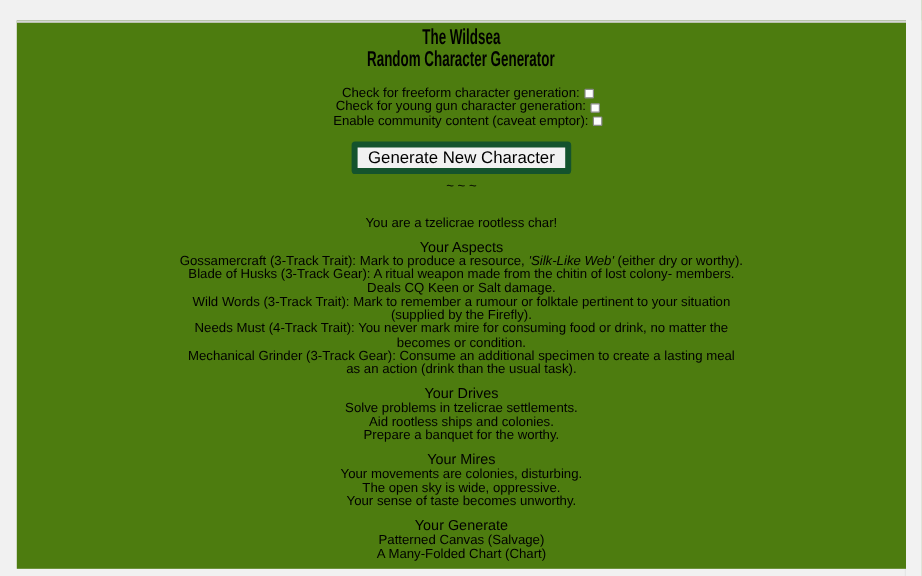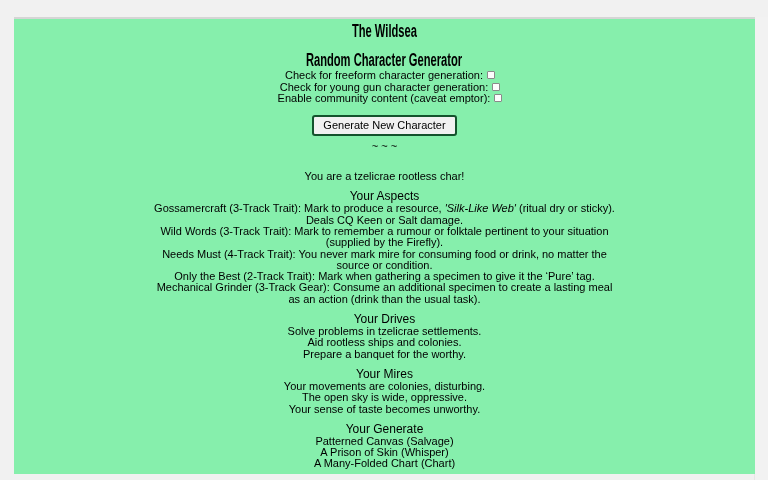--- a/index.html
+++ b/index.html
@@ -1,34 +1,34 @@
 <!DOCTYPE html>
 <html><head>
 <meta charset="utf-8">
 <style>
   html,body{margin:0;padding:0;width:768px;height:480px;overflow:hidden;
     background:#f1f1f1;font-family:"Liberation Sans",sans-serif;color:#000;}
   .frame{position:relative;width:768px;height:480px;}
   .scroll-track{position:absolute;top:17px;right:0;width:13px;bottom:0;
     background:#f2f2f2;border-left:1px solid #e6e6e6;}
   .page{position:absolute;left:14px;top:17px;width:741px;height:455px;
-    background:#86efac;border-top:2px solid #d5d5d5;overflow:hidden;
+    background:#4d7c0f;border-top:2px solid #d5d5d5;overflow:hidden;
     text-align:center;font-size:11px;line-height:11.3px;}
   h1,h2{font-size:18px;line-height:18px;font-weight:700;margin:0;}
   h1{margin-top:3px;}
-  h2{margin-top:11px;}
+  h2{}
   .condensed{display:inline-block;transform:scaleX(0.62);transform-origin:50% 50%;white-space:nowrap;}
-  .cb-list{margin-top:0;padding-left:11px;}
+  .cb-list{margin-top:15px;padding-left:11px;}
   .cb-row{display:block;line-height:11px;cursor:default;}
   .cb-label{vertical-align:middle;}
   input.cb{appearance:none;-webkit-appearance:none;width:8px;height:8px;margin:0 0 0 4px;
     border:1px solid #8a8a8a;border-radius:1px;background:#fdfdfd;vertical-align:-1px;display:inline-block;}
   .btn-wrap{margin-top:11px;}
-  .gen-btn{font-family:"Liberation Sans",sans-serif;font-size:11px;line-height:11px;color:#000;
-    background:#f1f1f1;border:2px solid #14532d;border-radius:3px;padding:3px 9px;cursor:pointer;}
+  .gen-btn{font-family:"Liberation Sans",sans-serif;font-size:14px;line-height:11px;color:#000;
+    background:#f1f1f1;border:5px solid #14532d;border-radius:3px;padding:3px 9px;cursor:pointer;}
   .sep{margin-top:5px;}
   .intro{margin-top:19px;}
   .sec-heading{font-size:12px;line-height:12px;font-weight:400;margin:8px 0 1px 0;}
   .line{white-space:nowrap;}
   .seg{white-space:pre-wrap;margin-top:24px;}
   em.seg{font-style:italic;}
 </style>
 </head>
 <body>
 
@@ -51,27 +51,27 @@
       <button class="gen-btn">Generate New Character</button>
     </div>
 
     <div class="sep">~ ~ ~</div>
 
     <div class="intro">You are a tzelicrae rootless char!</div>
 
     <section>
       <h3 class="sec-heading">Your Aspects</h3>
       <div class="sec-lines">
-          <div class="line"><span class="seg">Gossamercraft (3-Track Trait): Mark to produce a resource, </span><em class="seg">'Silk-Like Web'</em><span class="seg"> (ritual dry or sticky).</span></div>
+          <div class="line"><span class="seg">Gossamercraft (3-Track Trait): Mark to produce a resource, </span><em class="seg">'Silk-Like Web'</em><span class="seg"> (either dry or worthy).</span></div>
+          <div class="line"><span class="seg">Blade of Husks (3-Track Gear): A ritual weapon made from the chitin of lost colony- members.</span><em class="seg"></em><span class="seg"></span></div>
           <div class="line"><span class="seg">Deals CQ Keen or Salt damage.</span><em class="seg"></em><span class="seg"></span></div>
           <div class="line"><span class="seg">Wild Words (3-Track Trait): Mark to remember a rumour or folktale pertinent to your situation</span><em class="seg"></em><span class="seg"></span></div>
           <div class="line"><span class="seg">(supplied by the Firefly).</span><em class="seg"></em><span class="seg"></span></div>
           <div class="line"><span class="seg">Needs Must (4-Track Trait): You never mark mire for consuming food or drink, no matter the</span><em class="seg"></em><span class="seg"></span></div>
-          <div class="line"><span class="seg">source or condition.</span><em class="seg"></em><span class="seg"></span></div>
-          <div class="line"><span class="seg">Only the Best (2-Track Trait): Mark when gathering a specimen to give it the ‘Pure’ tag.</span><em class="seg"></em><span class="seg"></span></div>
+          <div class="line"><span class="seg">becomes or condition.</span><em class="seg"></em><span class="seg"></span></div>
           <div class="line"><span class="seg">Mechanical Grinder (3-Track Gear): Consume an additional specimen to create a lasting meal</span><em class="seg"></em><span class="seg"></span></div>
           <div class="line"><span class="seg">as an action (drink than the usual task).</span><em class="seg"></em><span class="seg"></span></div>
         </div>
     </section>
 
     <section>
       <h3 class="sec-heading">Your Drives</h3>
       <div class="sec-lines">
           <div class="line"><span class="seg">Solve problems in tzelicrae settlements.</span></div>
           <div class="line"><span class="seg">Aid rootless ships and colonies.</span></div>
@@ -85,19 +85,18 @@
           <div class="line"><span class="seg">Your movements are colonies, disturbing.</span></div>
           <div class="line"><span class="seg">The open sky is wide, oppressive.</span></div>
           <div class="line"><span class="seg">Your sense of taste becomes unworthy.</span></div>
         </div>
     </section>
 
     <section>
       <h3 class="sec-heading">Your Generate</h3>
       <div class="sec-lines">
           <div class="line"><span class="seg">Patterned Canvas (Salvage)</span></div>
-          <div class="line"><span class="seg">A Prison of Skin (Whisper)</span></div>
           <div class="line"><span class="seg">A Many-Folded Chart (Chart)</span></div>
         </div>
     </section>
 
   </div>
 </div>
 
 </body></html>

